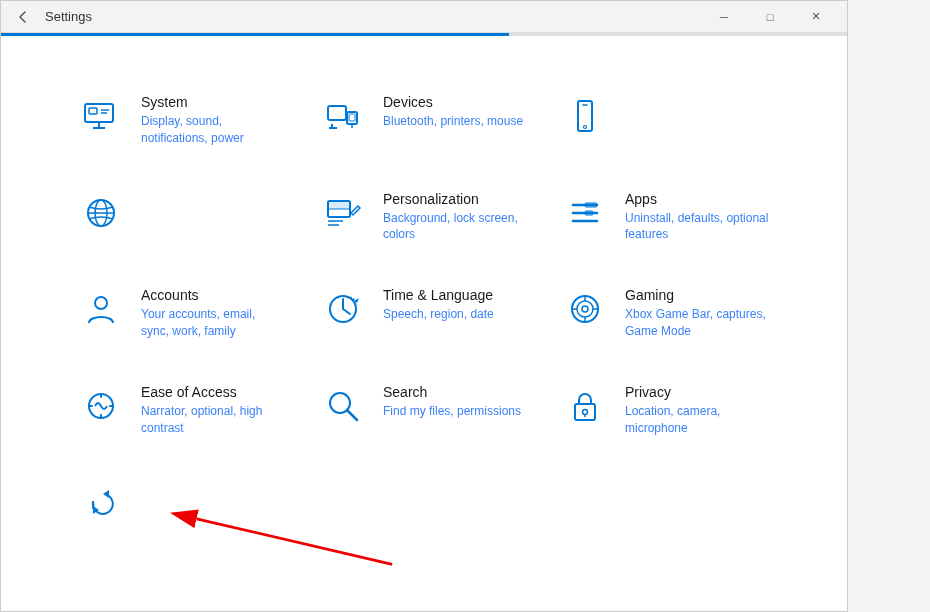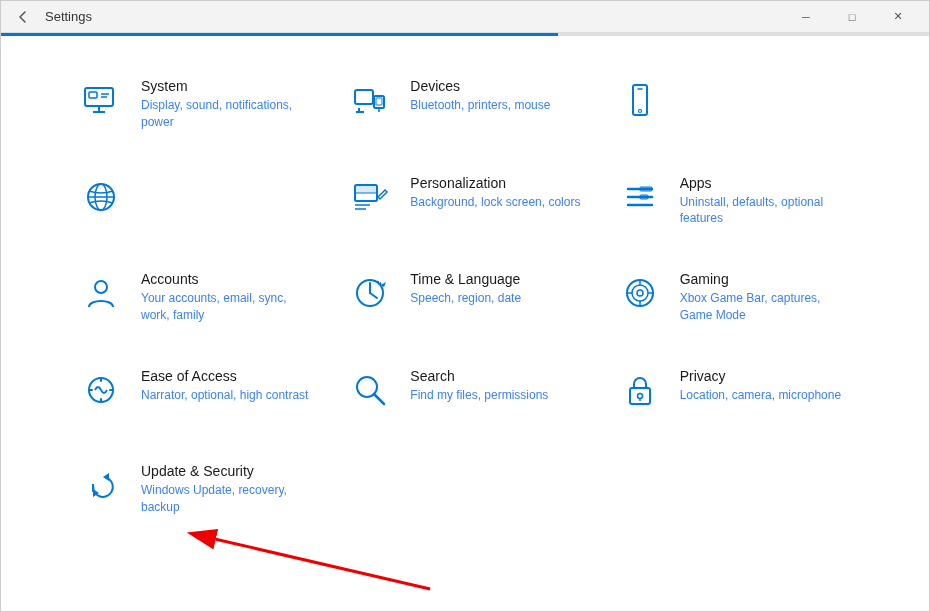--- a/index.html
+++ b/index.html
@@ -4,21 +4,21 @@
   <style>
     * { margin: 0; padding: 0; box-sizing: border-box; }
     body {
       font-family: 'Segoe UI', Arial, sans-serif;
       background: #f3f3f3;
       width: 930px;
       height: 612px;
       overflow: hidden;
     }
     .window {
-      width: 930px;
+      width: 848px;
       height: 612px;
       background: #fff;
       display: flex;
       flex-direction: column;
       border: 1px solid #ccc;
     }
     .titlebar {
       display: flex;
       align-items: center;
       height: 32px;
@@ -63,20 +63,21 @@
     }
     .progress-bar {
       height: 3px;
       background: #0078d7;
       width: 60%;
     }
     .content {
       flex: 1;
       overflow-y: auto;
       padding: 20px 60px 20px 60px;
+      margin-top: 16px;
     }
     .settings-grid {
       display: grid;
       grid-template-columns: repeat(3, 1fr);
       gap: 0;
     }
     .settings-item {
       display: flex;
       align-items: flex-start;
       padding: 22px 18px;
@@ -293,24 +294,20 @@
       <div class="settings-desc">Location, camera, microphone</div>
     </div>
   </div>
         <div class="settings-item">
     <div class="settings-icon"><svg class="icon-svg" viewBox="0 0 40 40" fill="none" xmlns="http://www.w3.org/2000/svg">
     <path d="M28 14 A10 10 0 1 1 12 20" stroke="#0078d7" stroke-width="2" fill="none" stroke-linecap="round"></path>
     <polygon points="28,8 28,16 22,12" fill="#0078d7"></polygon>
     <path d="M12 26 A10 10 0 0 0 12 20" stroke="#0078d7" stroke-width="2" fill="none" stroke-linecap="round"></path>
     <polygon points="12,32 12,24 18,28" fill="#0078d7"></polygon>
   </svg></div>
-    <div class="settings-text">
-      <div class="settings-name">Update &amp; Security</div>
-      <div class="settings-desc">Windows Update, recovery, backup</div>
-    </div>
   </div>
       </div>
   </div>
 
   <svg class="arrow-overlay" viewBox="0 0 930 612" xmlns="http://www.w3.org/2000/svg">
     <defs>
       <marker id="arrowhead" markerWidth="10" markerHeight="7" refX="0" refY="3.5" orient="auto">
         <polygon points="0 0, 10 3.5, 0 7" fill="#e00"></polygon>
       </marker>
     </defs>

